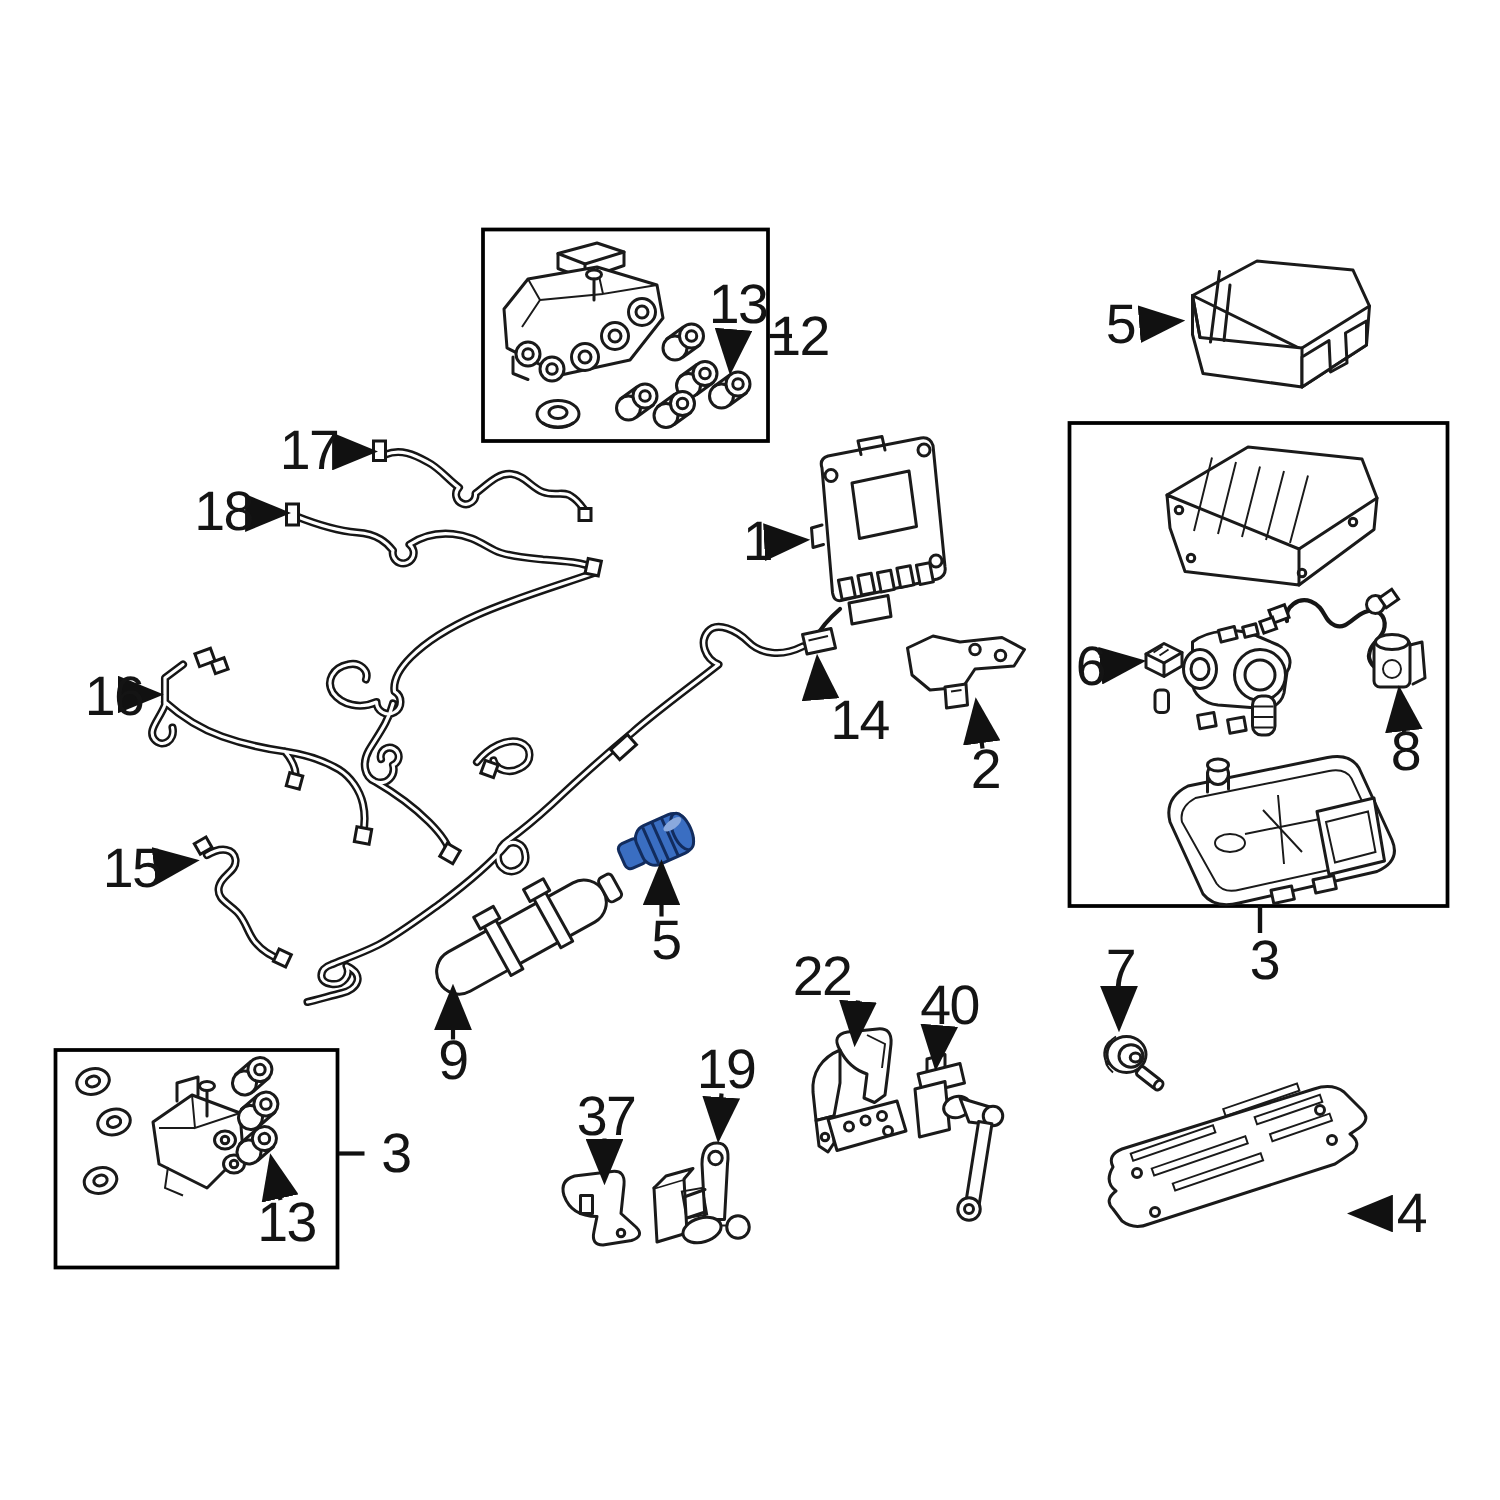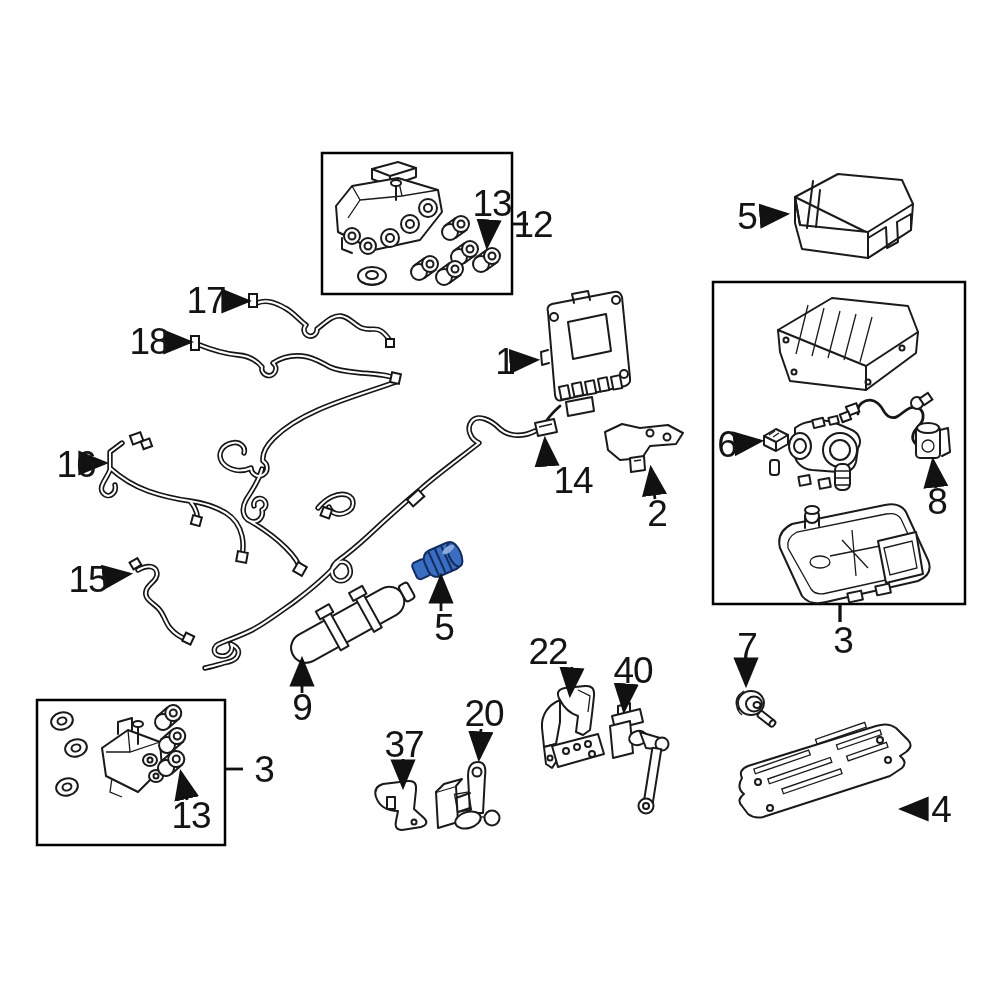--- a/index.html
+++ b/index.html
@@ -359,18 +359,18 @@
 <div class="callout" style="left:444px;top:627px">5</div>
 <div class="callout" style="left:264px;top:769px">3</div>
 <div class="callout" style="left:533px;top:224px">12</div>
 <div class="callout" style="left:492px;top:203px">13</div>
 <div class="callout" style="left:191px;top:815px">13</div>
 <div class="callout" style="left:573px;top:480px">14</div>
 <div class="callout" style="left:88px;top:579px">15</div>
 <div class="callout" style="left:76px;top:464px">16</div>
 <div class="callout" style="left:206px;top:300px">17</div>
 <div class="callout" style="left:149px;top:341px">18</div>
-<div class="callout" style="left:484px;top:713px">20</div>
+<div class="callout" style="left:484px;top:713px">19</div>
 <div class="callout" style="left:633px;top:670px">40</div>
 <div class="callout" style="left:404px;top:744px">37</div>
 <div class="callout" style="left:548px;top:651px">22</div>
 
 </div>
 
 </body></html>

